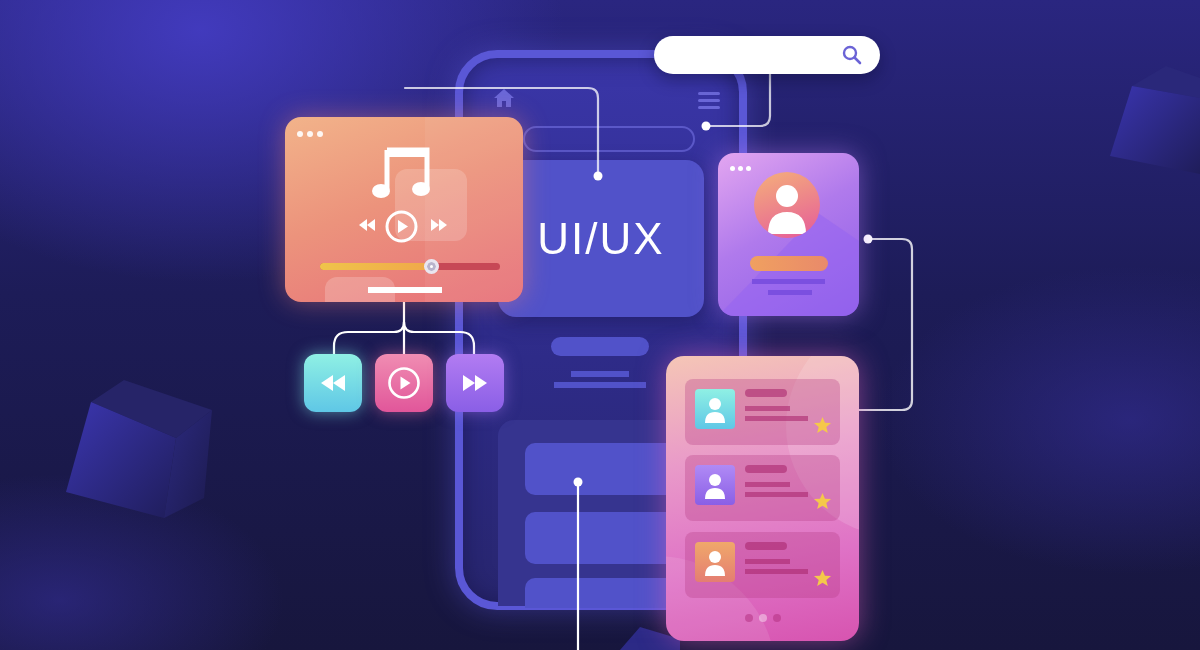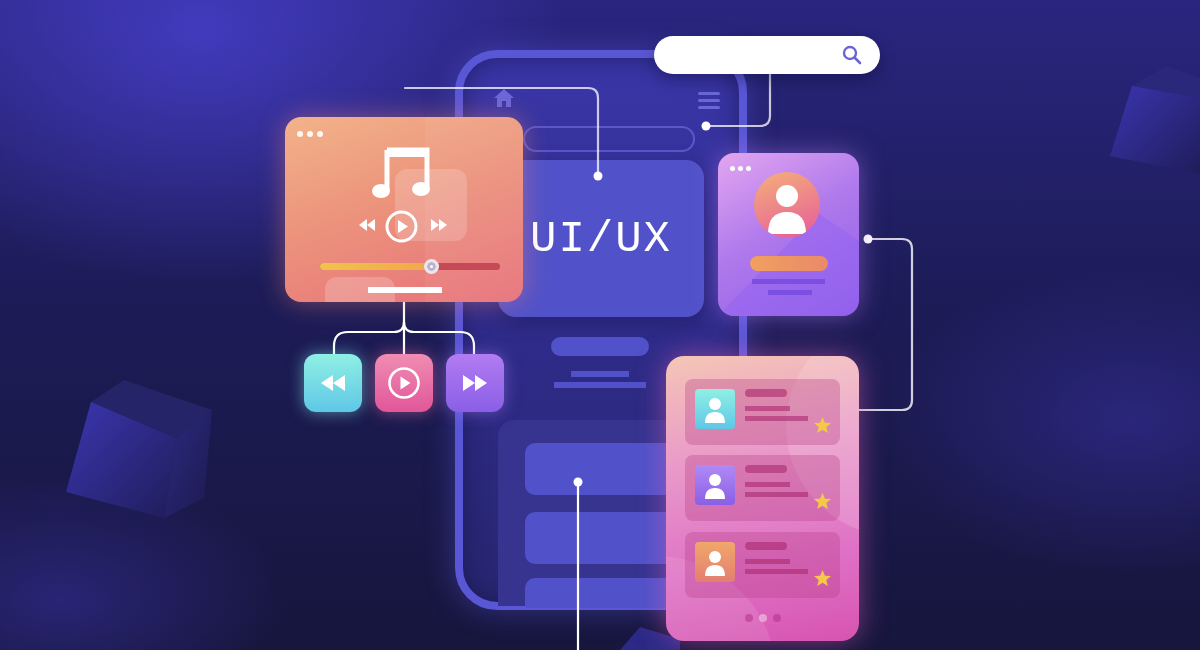--- a/index.html
+++ b/index.html
@@ -34,21 +34,21 @@
     position: absolute; left: 60px; top: 68px; width: 172px; height: 26px;
     border-radius: 14px; border: 2px solid #5b58c8;
   }
   .uiux-card {
     position: absolute; left: 498px; top: 160px; width: 206px; height: 157px;
     border-radius: 18px; background: #5152c9;
     display: flex; align-items: center; justify-content: center;
     box-shadow: 0 6px 20px rgba(20,18,70,0.4);
   }
   .uiux-card .label {
-    color: #ffffff; font-family: Liberation Mono, monospace; font-size: 44px;
+    color: #ffffff; font-family: Liberation Sans, sans-serif; font-size: 44px;
     font-weight: 300; letter-spacing: 2px;
   }
   .pill-mid { position: absolute; left: 551px; top: 337px; width: 98px; height: 19px; border-radius: 10px; background: #5152c9; }
   .line-mid1 { position: absolute; left: 571px; top: 371px; width: 58px; height: 6px; background: #5152c9; }
   .line-mid2 { position: absolute; left: 554px; top: 382px; width: 92px; height: 6px; background: #5152c9; }
   .lower-panel {
     position: absolute; left: 498px; top: 420px; width: 180px; height: 186px;
     border-radius: 16px 0 0 0; background: #36348f;
   }
   .lower-btn { position: absolute; left: 525px; width: 160px; height: 52px; border-radius: 10px; background: #5152c9; }

